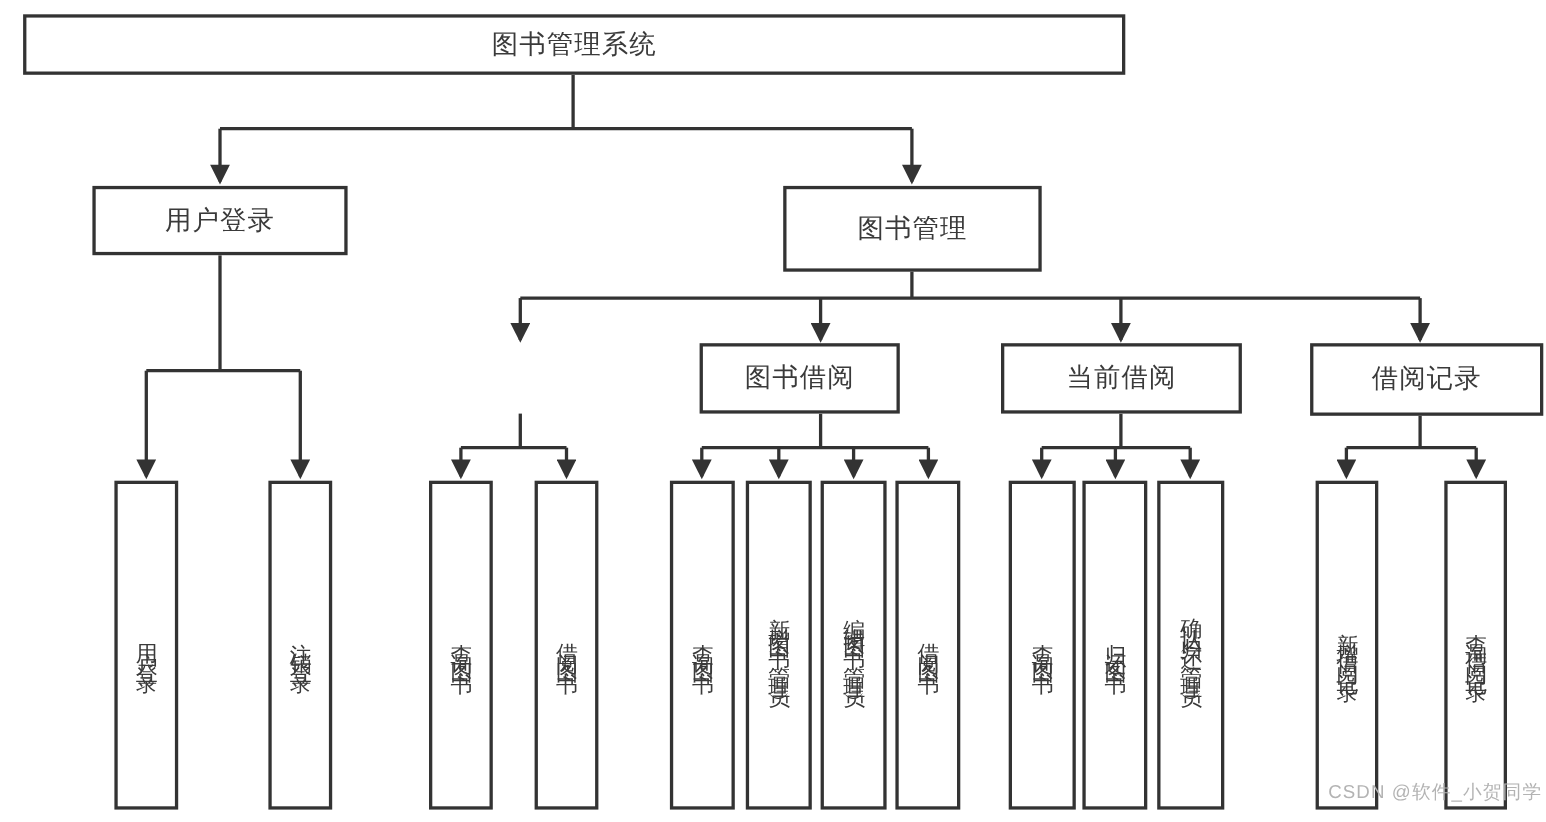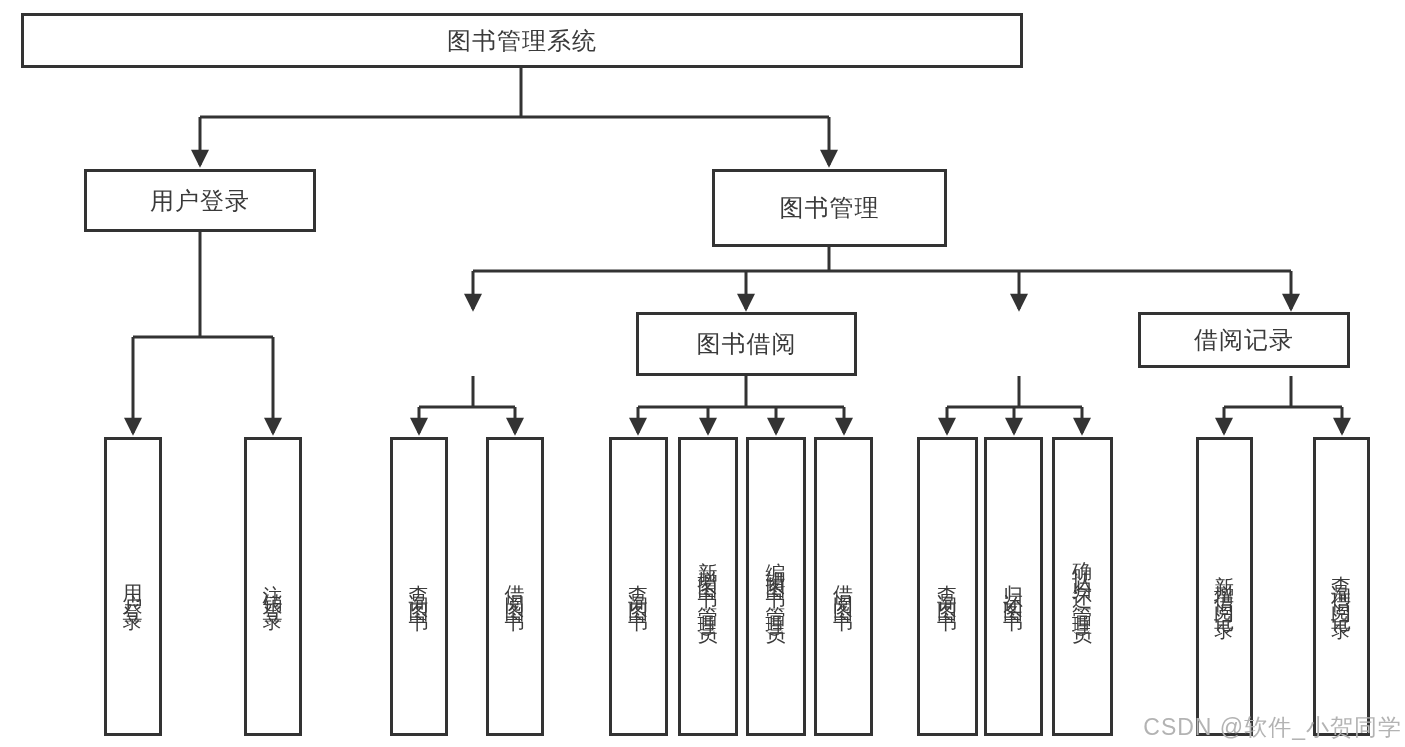--- a/index.html
+++ b/index.html
@@ -47,22 +47,22 @@
   .box.leaf {
     writing-mode: vertical-rl;
     text-orientation: mixed;
     font-size: 20px;
     letter-spacing: 9px;
     line-height: 1;
   }
   .watermark {
     position: absolute;
     right: 3px;
-    bottom: 4px;
-    font-size: 23px;
+    bottom: 16px;
+    font-size: 17px;
     color: var(--watermark);
     letter-spacing: 1px;
     white-space: nowrap;
     margin-left: 19px;
   }
 </style>
 </head>
 <body>
 
 <div class="canvas">
@@ -127,22 +127,23 @@
       <path d="M1224 407 V433" marker-end="url(#arrow)"></path>
       <path d="M1342 407 V433" marker-end="url(#arrow)"></path>
     </g>
   </svg>
 
   <div class="box h-node" style="left:21px; top:13px; width:1002px; height:55px">图书管理系统</div>
 
   <div class="box h-node" style="left:84px; top:169px; width:232px; height:63px">用户登录</div>
   <div class="box h-node" style="left:712px; top:169px; width:235px; height:78px">图书管理</div>
 
-  <div class="box h-node" style="left:636px; top:312px; width:221px; height:64px">图书借阅</div>
-  <div class="box h-node" style="left:1138px; top:312px; width:212px; height:56px">借阅记录</div>
+  <div class="box h-node" style="left:636px; top:312px; width:182px; height:64px">图书借阅</div>
+  <div class="box h-node" style="left:910px; top:312px; width:219px; height:64px">当前借阅</div>
+  <div class="box h-node" style="left:1191px; top:312px; width:212px; height:66px">借阅记录</div>
 
   <div class="box leaf" style="left:104px; top:437px; width:58px; height:299px">用户登录</div>
   <div class="box leaf" style="left:244px; top:437px; width:58px; height:299px">注销登录</div>
 
   <div class="box leaf" style="left:390px; top:437px; width:58px; height:299px">查询图书</div>
   <div class="box leaf" style="left:486px; top:437px; width:58px; height:299px">借阅图书</div>
 
   <div class="box leaf" style="left:609px; top:437px; width:59px; height:299px">查询图书</div>
   <div class="box leaf" style="left:678px; top:437px; width:60px; height:299px">新增图书（管理员）</div>
   <div class="box leaf" style="left:746px; top:437px; width:60px; height:299px">编辑图书（管理员）</div>

